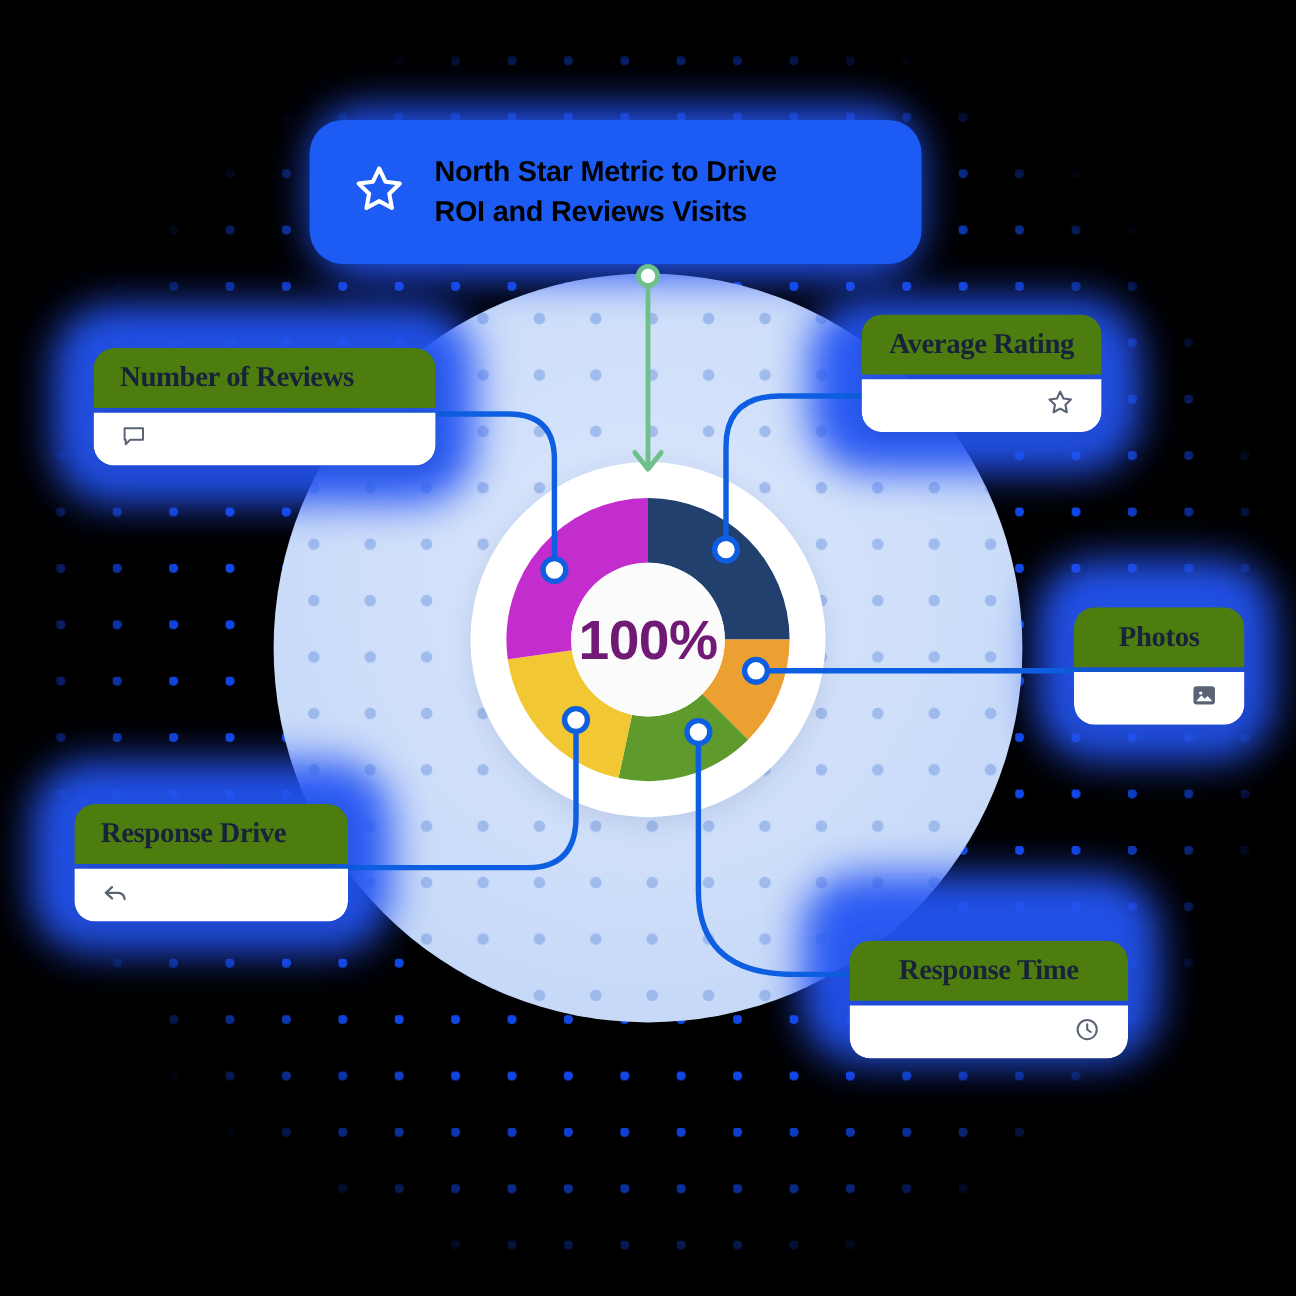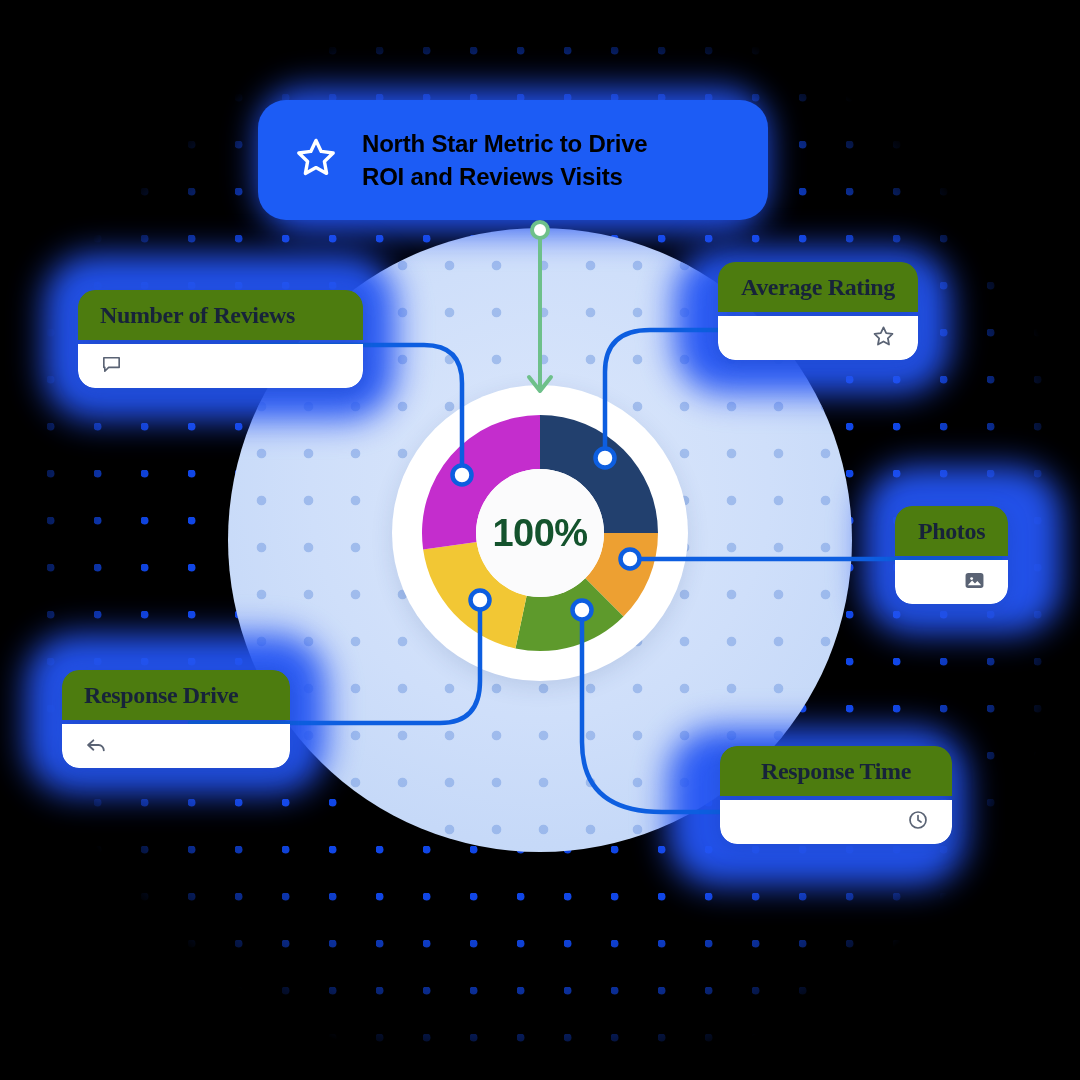--- a/index.html
+++ b/index.html
@@ -114,23 +114,23 @@
     transform: translate(-50%, -50%);
     width: 128px;
     height: 128px;
     border-radius: 50%;
     background: #fbfbfc;
     display: flex;
     align-items: center;
     justify-content: center;
   }
   .donut-hole span {
-    font-size: 38px;
+    font-size: 46px;
     font-weight: 700;
-    color: #14532d;
+    color: #701a75;
     letter-spacing: -0.5px;
   }
 
   
   .card {
     position: absolute;
     z-index: 6;
     display: flex;
     flex-direction: column;
     border-radius: 17px;
@@ -299,21 +299,21 @@
     <div class="card-gap"></div>
     <div class="card-bottom">
       <span class="mini-icon">
         <svg width="25" height="25" viewBox="0 0 24 24" fill="none" stroke="#5a6374" stroke-width="1.7" stroke-linejoin="round" stroke-linecap="round">
           <path d="M12 3.2 l2.6 5.5 6 .8 -4.4 4.2 1.1 6 -5.3-2.9 -5.3 2.9 1.1-6 -4.4-4.2 6-.8 z"></path>
         </svg>
       </span>
     </div>
   </div>
 
-  <div class="card icon-right title-center" style="left:895px; top:506px; width:113px;">
+  <div class="card icon-right title-center" style="left:895px; top:506px; width:142px;">
     <div class="card-top">
       <span class="card-title">Photos</span>
     </div>
     <div class="card-gap"></div>
     <div class="card-bottom">
       <span class="mini-icon">
         <svg width="23" height="23" viewBox="0 0 24 24" fill="none" stroke="#5a6374" stroke-width="1.7" stroke-linejoin="round" stroke-linecap="round">
           <rect x="3.5" y="5" width="17" height="14" rx="2" fill="#5a6374" stroke="#5a6374"></rect>
           <circle cx="9" cy="10" r="1.5" fill="#ffffff" stroke="none"></circle>
           <path d="M5 17 l4.5-5 3 3 2.5-2.5 4 4.5z" fill="#ffffff" stroke="none"></path>
@@ -330,21 +330,21 @@
     <div class="card-bottom">
       <span class="mini-icon">
         <svg width="25" height="25" viewBox="0 0 24 24" fill="none" stroke="#5a6374" stroke-width="1.8" stroke-linejoin="round" stroke-linecap="round">
           <path d="M9 8 L4 12.5 L9 17"></path>
           <path d="M4.5 12.5 H14 a5 5 0 0 1 5 5"></path>
         </svg>
       </span>
     </div>
   </div>
 
-  <div class="card icon-right title-center" style="left:708px; top:746px; width:232px;margin-left:12px;">
+  <div class="card icon-right title-center" style="left:708px; top:784px; width:232px;">
     <div class="card-top">
       <span class="card-title">Response Time</span>
     </div>
     <div class="card-gap"></div>
     <div class="card-bottom">
       <span class="mini-icon">
         <svg width="24" height="24" viewBox="0 0 24 24" fill="none" stroke="#5a6374" stroke-width="1.7" stroke-linejoin="round" stroke-linecap="round">
           <circle cx="12" cy="12" r="8"></circle>
           <path d="M12 7.5 V12 l3 2"></path>
         </svg>

